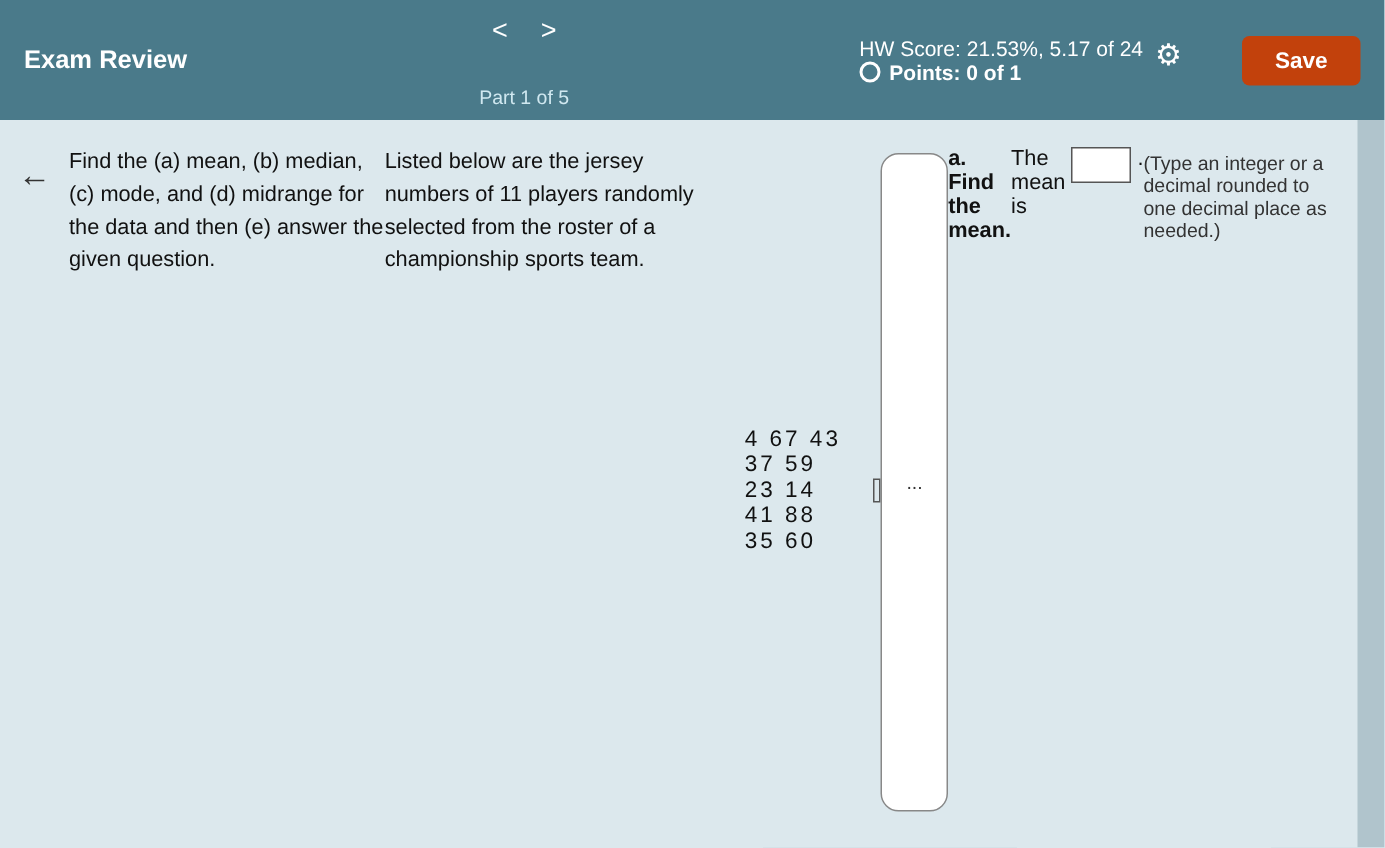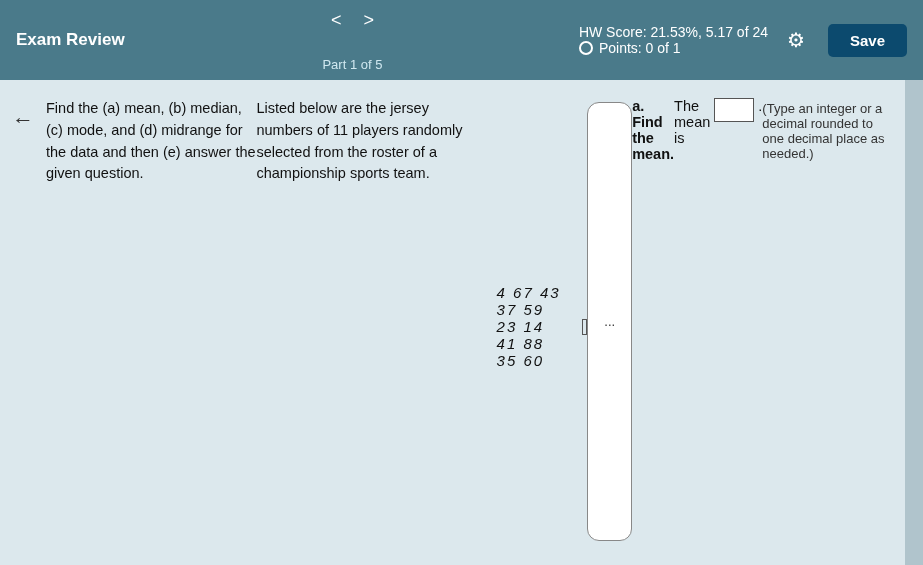--- a/index.html
+++ b/index.html
@@ -68,36 +68,36 @@
     .points-circle {
       width: 14px;
       height: 14px;
       border: 2px solid white;
       border-radius: 50%;
       display: inline-block;
     }
     .points-text {
       color: white;
       font-size: 14px;
+      font-weight: bold;
     }
     .save-btn {
-      background: #0c4a6e;
+      background: #c2410c;
       color: white;
       border: none;
       border-radius: 5px;
       padding: 8px 22px;
       font-size: 15px;
       font-weight: bold;
       cursor: pointer;
-      margin-left: 4px;
+      margin-left: 32px;
     }
     .header-right-inner {
       display: flex;
-      align-items: center;
-      gap: 19px;
+      gap: 8px;
     }
 
     
     .settings-icon-wrap {
       color: white;
       font-size: 20px;
       cursor: pointer;
     }
 
     
@@ -141,21 +141,20 @@
     }
 
     .data-line {
       font-size: 15px;
       color: #111;
       letter-spacing: 2px;
       margin: 10px 0 10px 20px;
       display: flex;
       align-items: center;
       gap: 12px;
-      font-style: italic;
     }
 
     .data-box-icon {
       display: inline-block;
       width: 16px;
       height: 16px;
       border: 1.5px solid #555;
       vertical-align: middle;
     }
 

